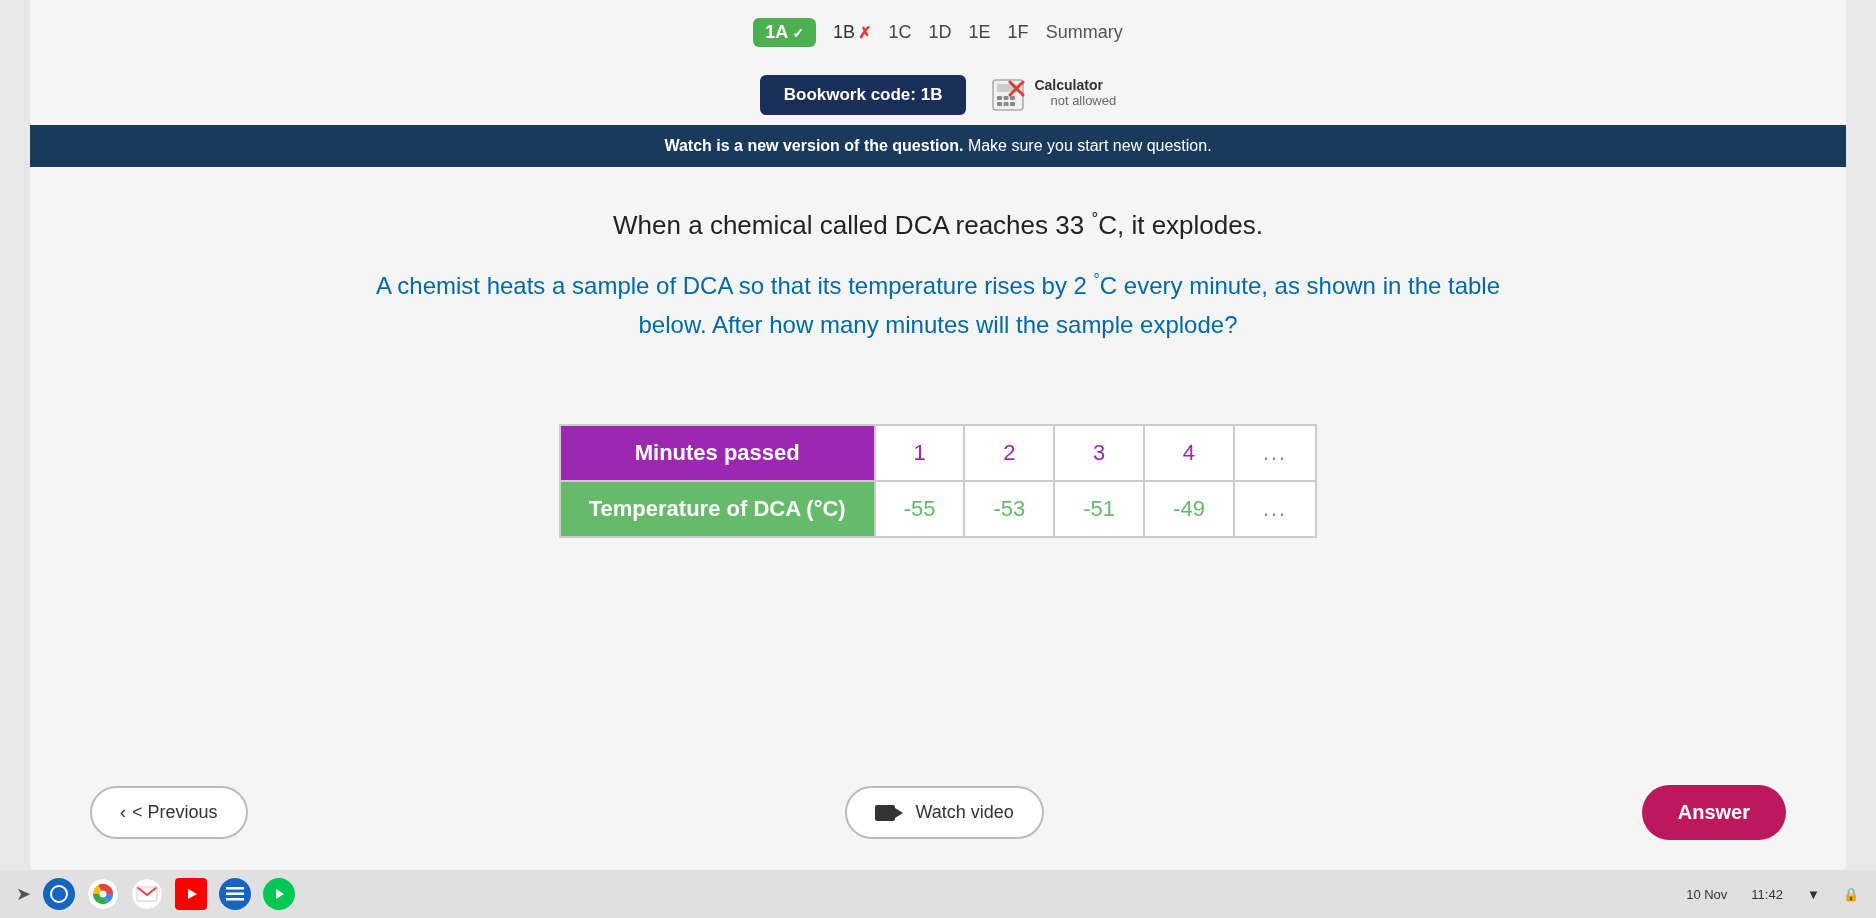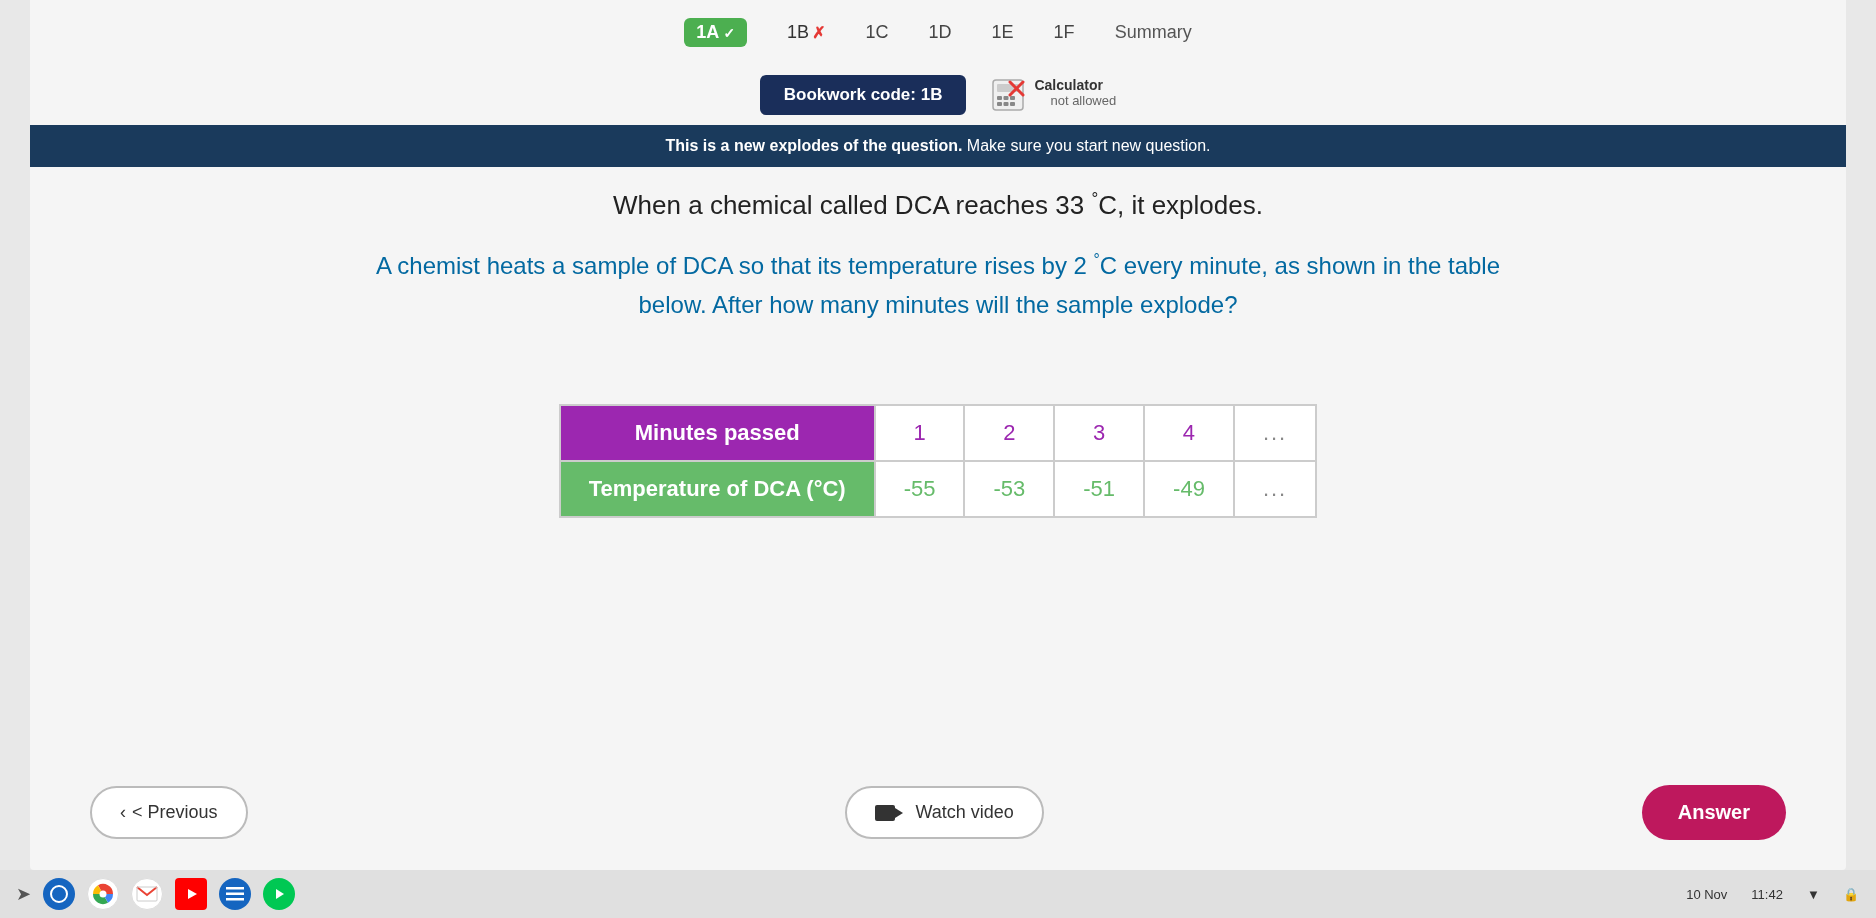--- a/index.html
+++ b/index.html
@@ -18,21 +18,21 @@
       height: 870px;
       border-radius: 4px;
       position: relative;
     }
 
     
     .top-nav {
       display: flex;
       justify-content: center;
       align-items: center;
-      gap: 40px;
+      gap: 17px;
       padding: 18px 0 16px 0;
       background: #f5f5f5;
     }
 
     .tab-item {
       font-size: 18px;
       color: #444;
       cursor: pointer;
       font-weight: 500;
       display: flex;
@@ -112,21 +112,21 @@
       font-size: 16px;
       margin: 0 0 0 0;
     }
 
     .warning-banner strong {
       font-weight: 700;
     }
 
     
     .question-content {
-      padding: 20px 60px 20px 60px;
+      padding: 40px 60px 20px 60px;
       text-align: center;
     }
 
     .question-line1 {
       font-size: 26px;
       color: #222;
       margin-bottom: 24px;
       line-height: 1.4;
     }
 
@@ -365,21 +365,21 @@
         <line x1="33" y1="5" x2="20" y2="18" stroke="#e53935" stroke-width="3" stroke-linecap="round"></line>
       </svg>
       <div>
         <div style="font-size:14px;font-weight:600;color:#333;">Calculator</div>
         <div style="font-size:13px;color:#666;margin-left:16px;">not allowed</div>
       </div>
     </div>
   </div>
 
   <div class="warning-banner">
-    <strong>This is a new explodes of the question.</strong>
+    <strong>Watch is a new version of the question.</strong>
     <span> Make sure you start new question.</span>
   </div>
 
   <div class="question-content">
     <div class="question-line1">
       When a chemical called DCA reaches 33 <sup>°</sup>C, it explodes.
     </div>
     <div class="question-line2">
       A chemist heats a sample of DCA so that its temperature rises by 2 <sup>°</sup>C every minute, as shown in the table<br>
       below. After how many minutes will the sample explode?

